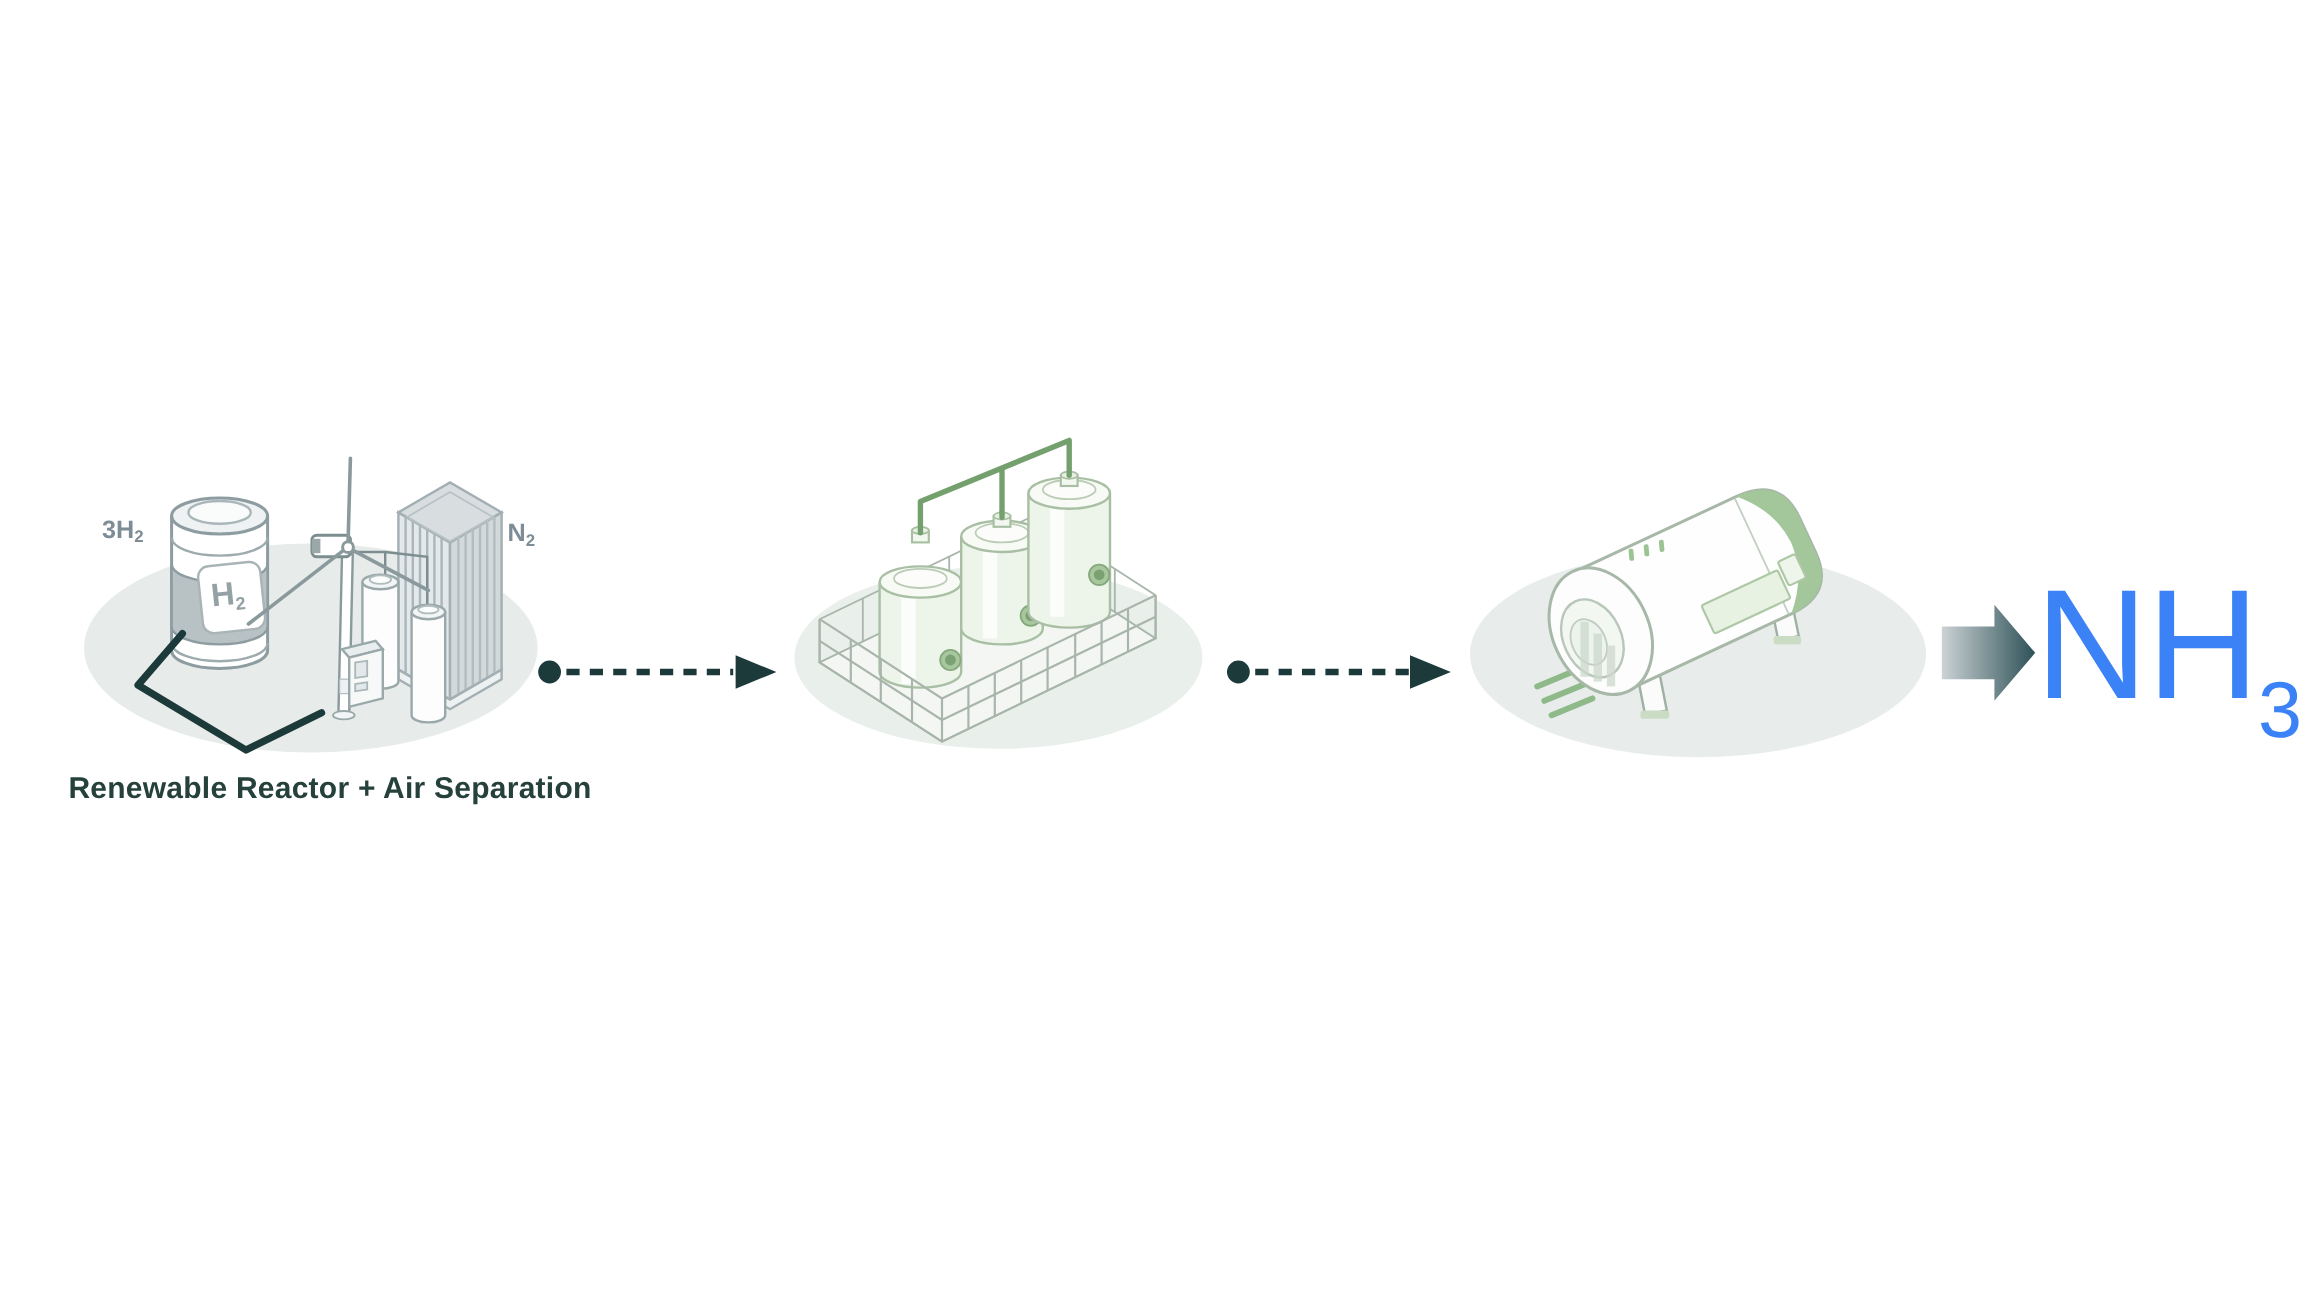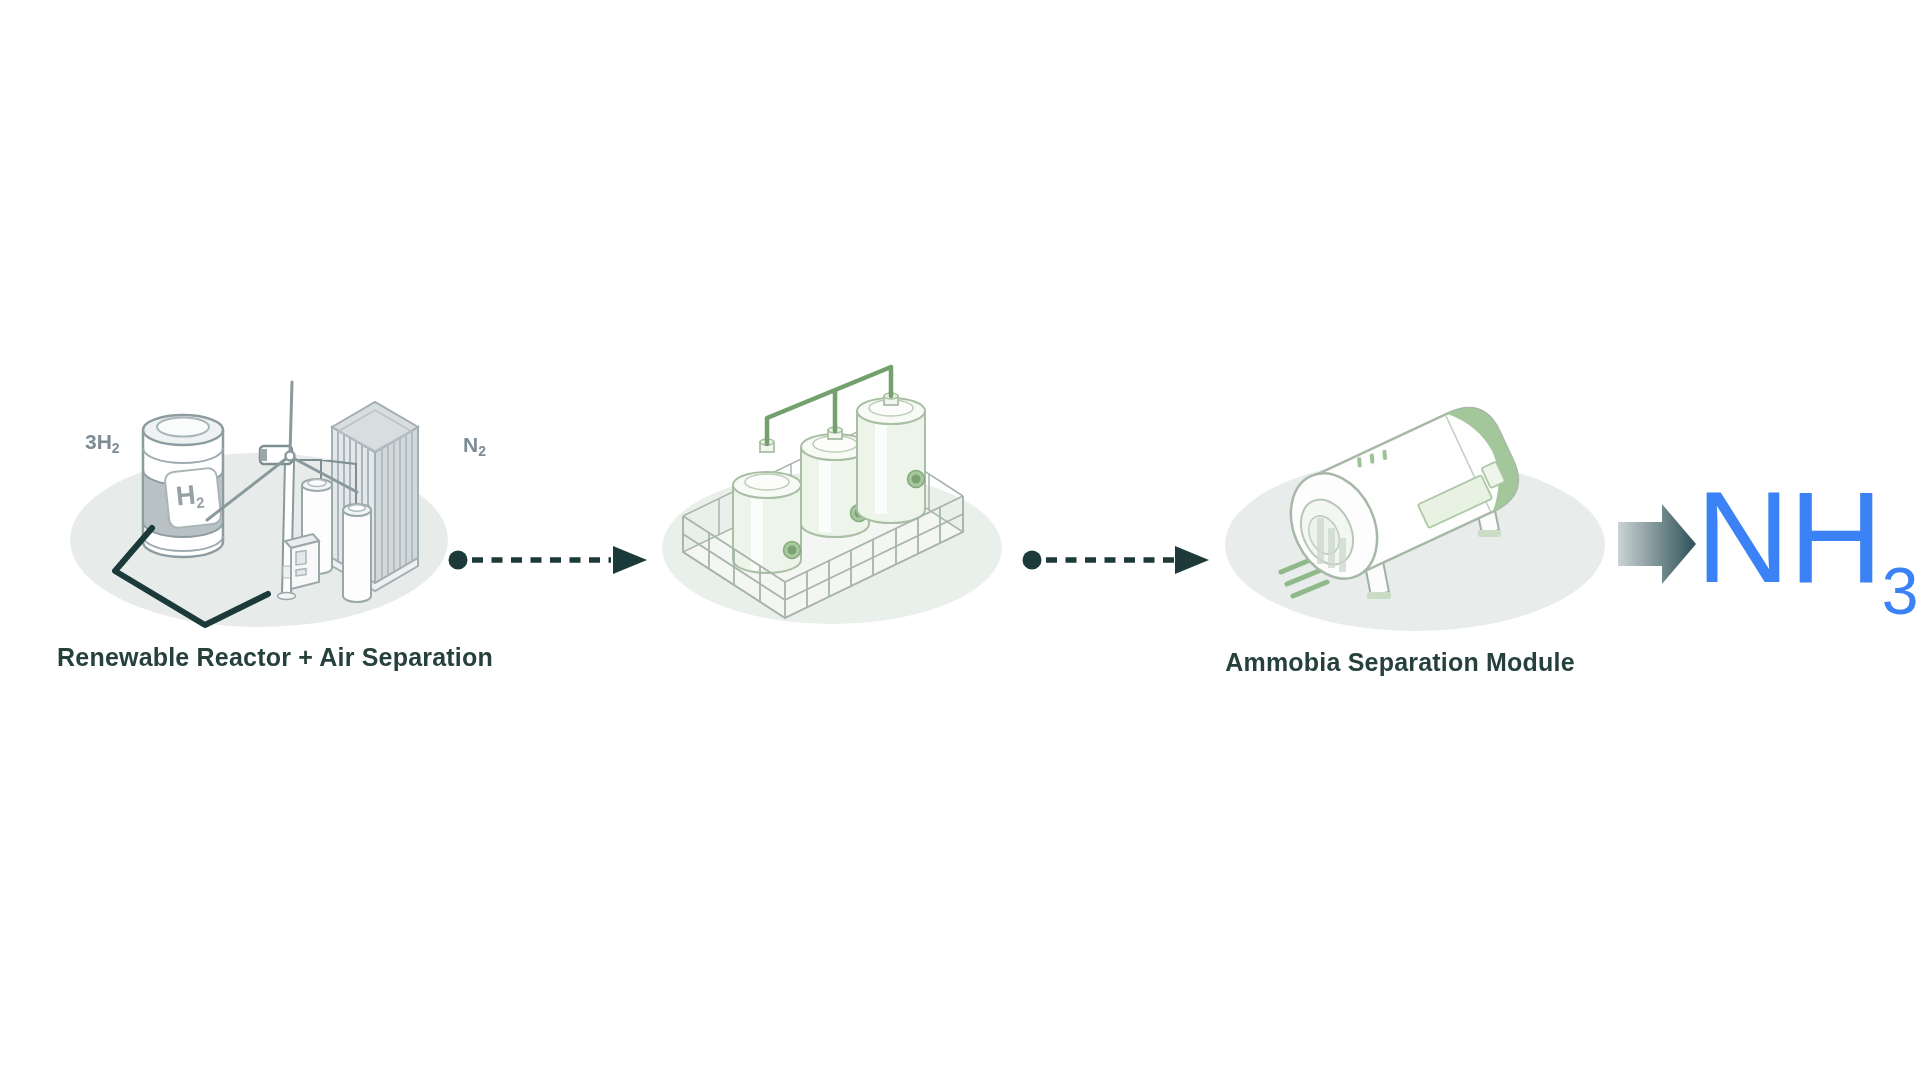--- a/index.html
+++ b/index.html
@@ -122,21 +122,21 @@
 
       <g stroke="#8a9a9c" stroke-width="3" stroke-linecap="round">
         <line x1="235" y1="84" x2="237" y2="12"></line>
         <line x1="232" y1="88" x2="152" y2="150"></line>
         <line x1="238" y1="88" x2="302" y2="122"></line>
         <circle cx="235" cy="86" r="4.5" fill="#ffffff" stroke-width="2.5"></circle>
       </g>
     </svg>
 
     <span class="feed-label" style="left:30px;top:60px;"><span>3H</span><span class="sub">2</span></span>
-    <span class="feed-label" style="left:368px;top:63px;margin-left:40px;"><span>N</span><span class="sub">2</span></span>
+    <span class="feed-label" style="left:368px;top:63px;"><span>N</span><span class="sub">2</span></span>
     <span class="tank-label" style="left:121px;top:110px;"><span>H</span><span class="sub">2</span></span>
   </div>
   <div class="stage-label" style="left:35px;top:643px;width:480px;">Renewable Reactor + Air Separation</div>
 
   <svg class="connector" style="left:448px;top:542px;" width="205" height="36" viewBox="0 0 205 36">
     <circle cx="10" cy="18" r="9.5" fill="#1c3a3a"></circle>
     <line x1="24" y1="18" x2="163" y2="18" stroke="#1c3a3a" stroke-width="5.5" stroke-dasharray="11 8.5"></line>
     <polygon points="165,4 199,18 165,32" fill="#1c3a3a"></polygon>
   </svg>
 
@@ -254,21 +254,20 @@
         <ellipse cx="112" cy="152" rx="24" ry="34" fill="#f3f7f2" stroke="#b9c6ba" stroke-width="2" transform="rotate(-25 112 152)"></ellipse>
         <ellipse cx="109" cy="155" rx="14" ry="20" fill="#ecf2ec" stroke="#bfccc0" stroke-width="1.5" transform="rotate(-25 109 155)"></ellipse>
         <g fill="#cdd9cd" opacity="0.75">
           <rect x="102" y="138" width="7" height="46"></rect>
           <rect x="113" y="148" width="7" height="40"></rect>
           <rect x="124" y="158" width="7" height="34"></rect>
         </g>
       </g>
     </svg>
   </div>
-  <div class="stage-label" style="left:1205px;top:648px;width:390px;">Ammobia Separation Module</div>
 
   <svg class="output-arrow" width="78" height="92" viewBox="0 0 78 92">
     <defs>
       <linearGradient id="outGrad" x1="0" y1="0" x2="1" y2="0">
         <stop offset="0" stop-color="#ccd3d5"></stop>
         <stop offset="1" stop-color="#2d5157"></stop>
       </linearGradient>
     </defs>
     <path d="M0,24 L44,24 L44,6 L78,46 L44,86 L44,68 L0,68 Z" fill="url(#outGrad)"></path>
   </svg>

